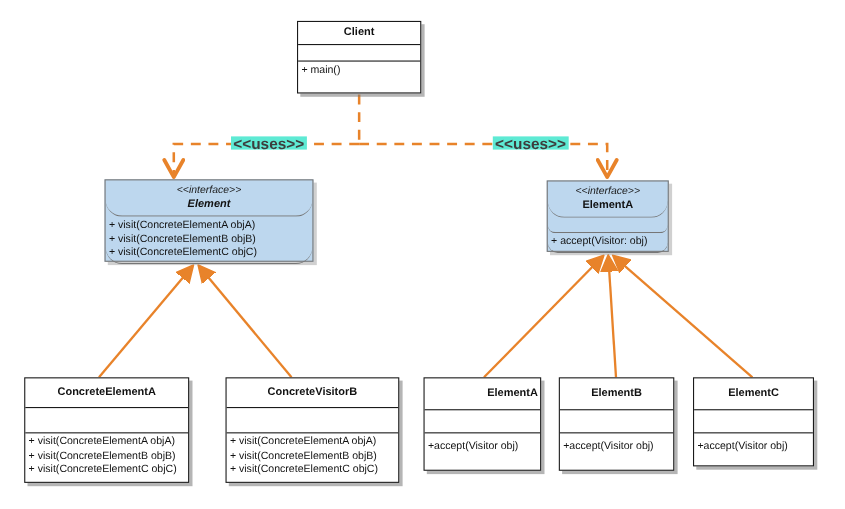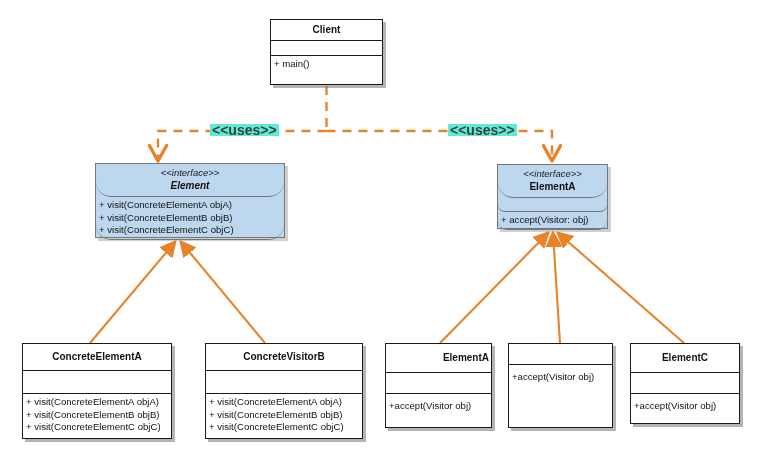--- a/index.html
+++ b/index.html
@@ -196,20 +196,23 @@
     <div class="cmp cmp-title" style="padding-top:7px; padding-bottom:8px;text-align:right;">
       <div class="cname">ElementA</div>
     </div>
     <div class="cmp cmp-attrs" style="height:21px;"></div>
     <div class="cmp cmp-ops" style="padding-top:6px;">
       <div class="op">+accept(Visitor obj)</div>
     </div>
   </div>
 
   <div class="umlbox" style="left:508px; top:343px; width:105px; height:85px;">
+    <div class="cmp cmp-title" style="padding-top:7px; padding-bottom:8px;">
+      <div class="cname">ElementB</div>
+    </div>
     <div class="cmp cmp-attrs" style="height:21px;"></div>
     <div class="cmp cmp-ops" style="padding-top:6px;">
       <div class="op">+accept(Visitor obj)</div>
     </div>
   </div>
 
   <div class="umlbox" style="left:630px; top:343px; width:110px; height:81px;">
     <div class="cmp cmp-title" style="padding-top:7px; padding-bottom:8px;">
       <div class="cname">ElementC</div>
     </div>

